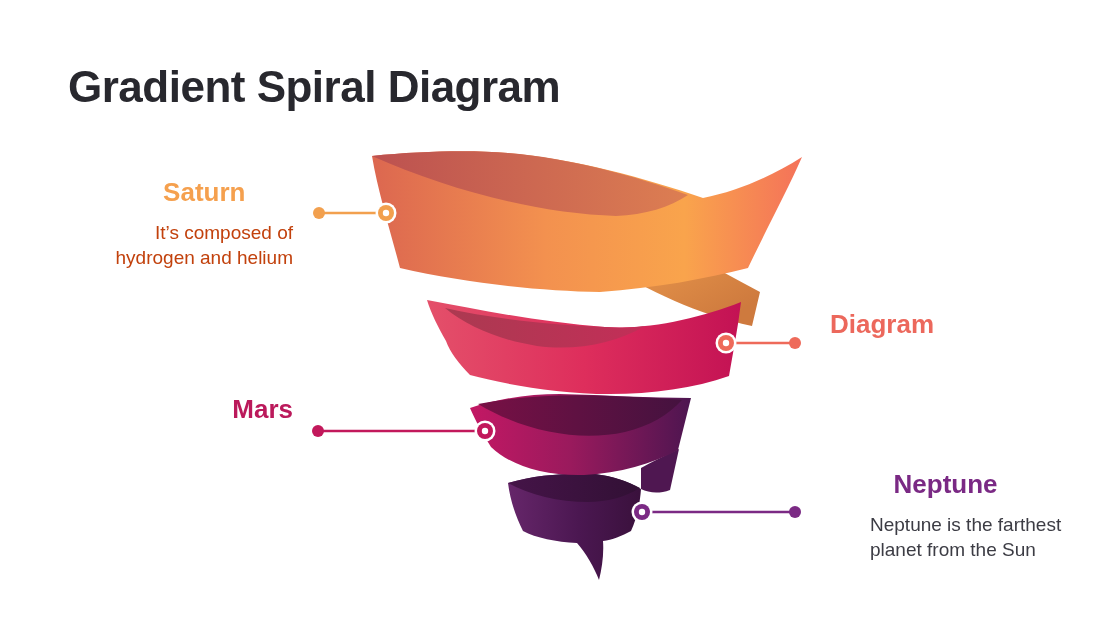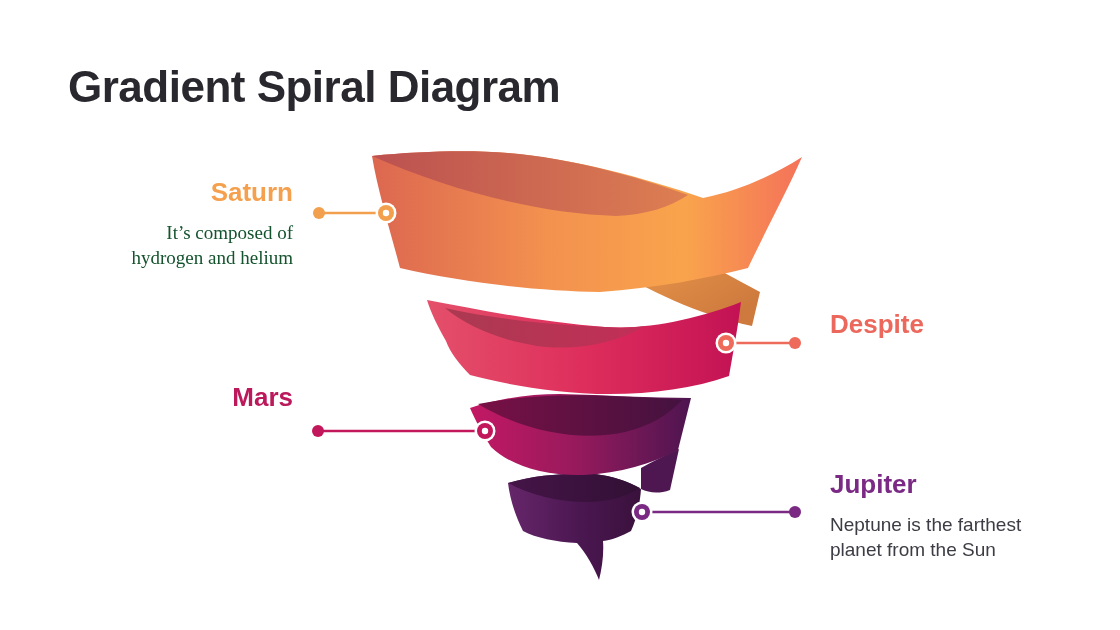--- a/index.html
+++ b/index.html
@@ -7,30 +7,30 @@
     position:relative;width:1120px;height:630px;background:#ffffff;
     font-family:"Liberation Sans","DejaVu Sans",sans-serif;overflow:hidden;
   }
   .page-title{
     position:absolute;left:68px;top:61px;margin:0;
     font-size:44px;line-height:1.2;font-weight:700;letter-spacing:-0.5px;
     color:#28282E;
   }
   .spiral-svg{position:absolute;left:0;top:0;}
   .planet{position:absolute;}
-  .planet-name{font-size:26px;line-height:32px;font-weight:700;}
+  .planet-name{font-size:26px;line-height:32px;font-weight:700;text-align:center;}
   .planet-desc{
     font-size:19px;line-height:25px;color:#3C3C44;margin-top:12px;
     white-space:pre-line;
   }
   .side-left{text-align:right;}
   .side-right{text-align:left;}
   .p-saturn{top:176px;right:827px;}
   .p-jupiter{top:308px;left:830px;}
-  .p-mars{top:381px;right:827px;}
+  .p-mars{top:393px;right:827px;}
   .p-neptune{top:468px;left:830px;}
 </style>
 </head>
 <body>
 
 <div class="slide">
 
   <h1 class="page-title" style="color: rgb(40, 40, 46);">Gradient Spiral Diagram</h1>
 
   <svg class="spiral-svg" width="1120" height="630" viewBox="0 0 1120 630">
@@ -166,31 +166,31 @@
       <line x1="642" y1="512" x2="795" y2="512" stroke="#7B2A84" stroke-width="2.5"></line>
       <circle cx="795" cy="512" r="6" fill="#7B2A84"></circle>
       <circle cx="642" cy="512" r="10.5" fill="#FFFFFF"></circle>
       <circle cx="642" cy="512" r="8" fill="#7B2A84"></circle>
       <circle cx="642" cy="512" r="3.2" fill="#FFFFFF"></circle>
     </g>
   </svg>
 
   <div class="planet side-left p-saturn">
     <div class="planet-name" style="color: rgb(245, 160, 78);">Saturn</div>
-    <div class="planet-desc" style="color: #14532d; font-family: Liberation Serif, serif;">It’s composed of
+    <div class="planet-desc" style="color: #c2410c;">It’s composed of
 hydrogen and helium</div>
   </div>
 
   <div class="planet side-right p-jupiter">
-    <div class="planet-name" style="color: rgb(236, 104, 92);">Despite</div>
+    <div class="planet-name" style="color: rgb(236, 104, 92);">Diagram</div>
   </div>
 
   <div class="planet side-left p-mars">
     <div class="planet-name" style="color: rgb(187, 25, 91);">Mars</div>
   </div>
 
   <div class="planet side-right p-neptune">
-    <div class="planet-name" style="color: rgb(122, 41, 132);">Jupiter</div>
-    <div class="planet-desc" style="color: rgb(60, 60, 68);">Neptune is the farthest
+    <div class="planet-name" style="color: rgb(122, 41, 132);">Neptune</div>
+    <div class="planet-desc" style="color: rgb(60, 60, 68); margin-left: 40px;">Neptune is the farthest
 planet from the Sun</div>
   </div>
 
 </div>
 
 </body></html>

